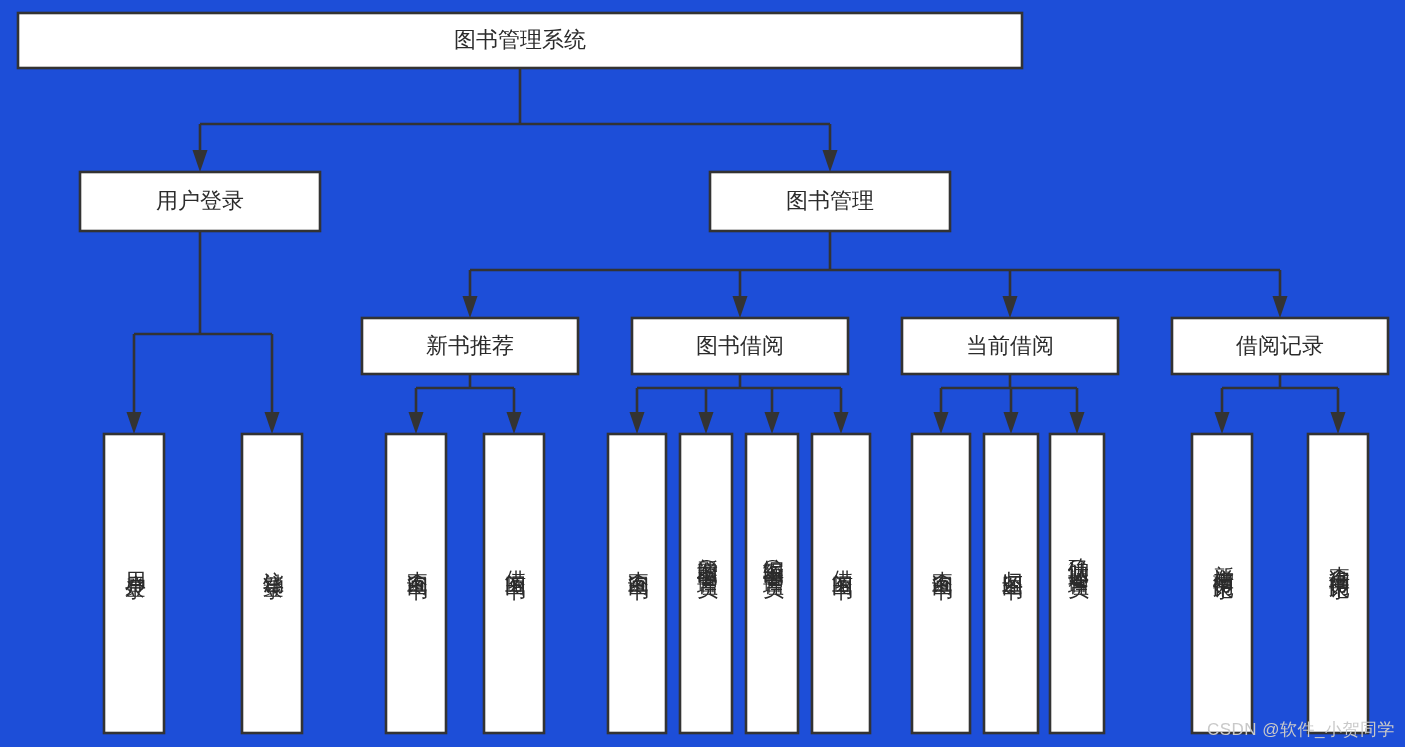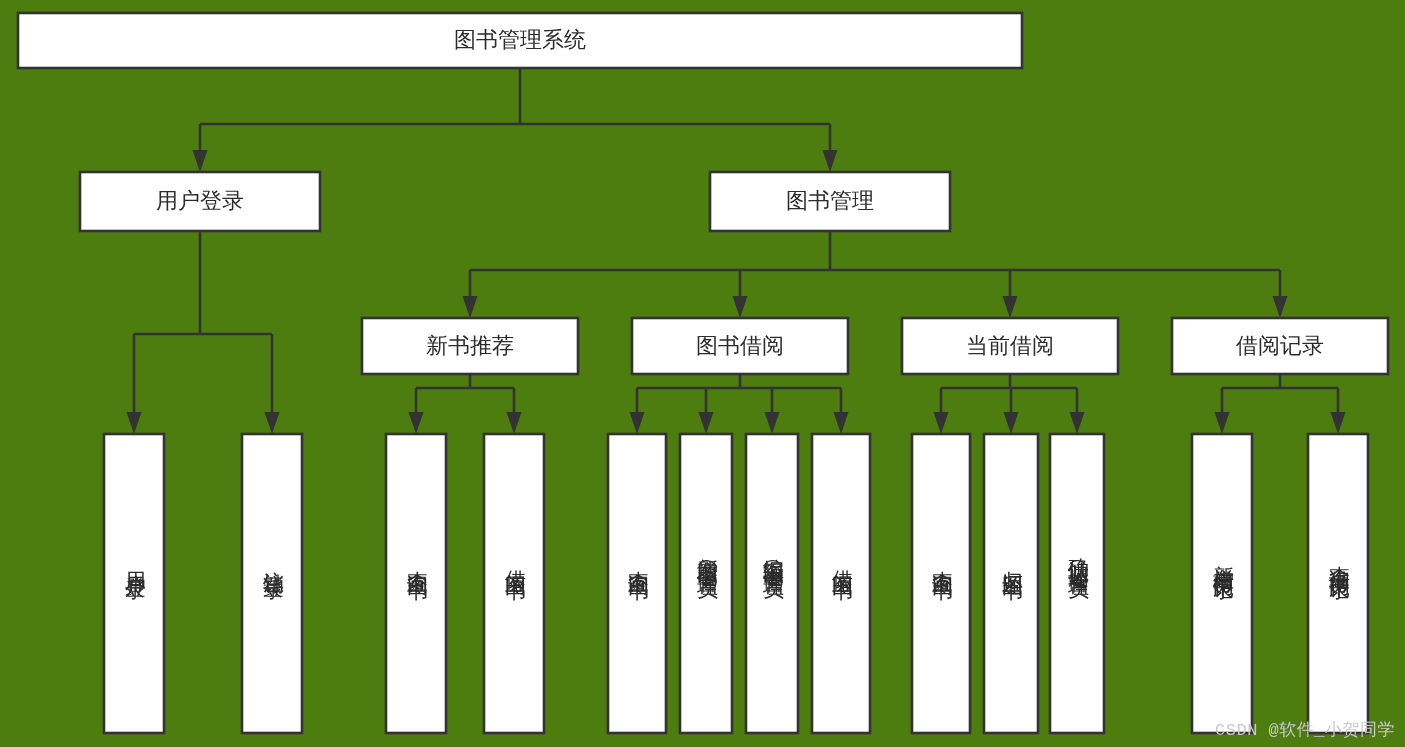--- a/index.html
+++ b/index.html
@@ -2,42 +2,42 @@
 <html><head>
 <meta charset="utf-8">
 <title>图书管理系统功能结构图</title>
 <style>
   html,body{margin:0;padding:0;background:#ffffff;}
   body{
     width:1405px;height:747px;overflow:hidden;
     font-family:"Liberation Sans","DejaVu Sans",sans-serif;
     background:#ffffff;
   }
-  #stage{position:relative;width:1405px;height:747px;background:#4d7c0f;}
+  #stage{position:relative;width:1405px;height:747px;background:#1d4ed8;}
   svg#diagram{position:absolute;left:0;top:0;width:1405px;height:747px;display:block;}
   .box-rect{fill:#ffffff;stroke:#333333;stroke-width:2.6;}
   .link{stroke:#333333;stroke-width:2.6;fill:none;stroke-linecap:butt;}
   .arrow-head{fill:#333333;stroke:none;}
   .node-label{
     font-family:"Liberation Sans","DejaVu Sans",sans-serif;
     fill:#2b2b2b;
     font-size:22px;
     text-anchor:middle;
     dominant-baseline:middle;
   }
   .node-label.vert{
     font-size:21px;
     writing-mode:vertical-rl;
     text-orientation:upright;
     letter-spacing:3px;
   }
   .watermark{
     position:absolute;
     right:10px;bottom:6px;
-    font-family:Liberation Mono, monospace;
+    font-family:Liberation Sans, sans-serif;
     font-size:17px;
     color:#c9c9c9;
     white-space:nowrap;
     letter-spacing:.5px;
     user-select:none;
   }
 </style>
 </head>
 <body>
 

